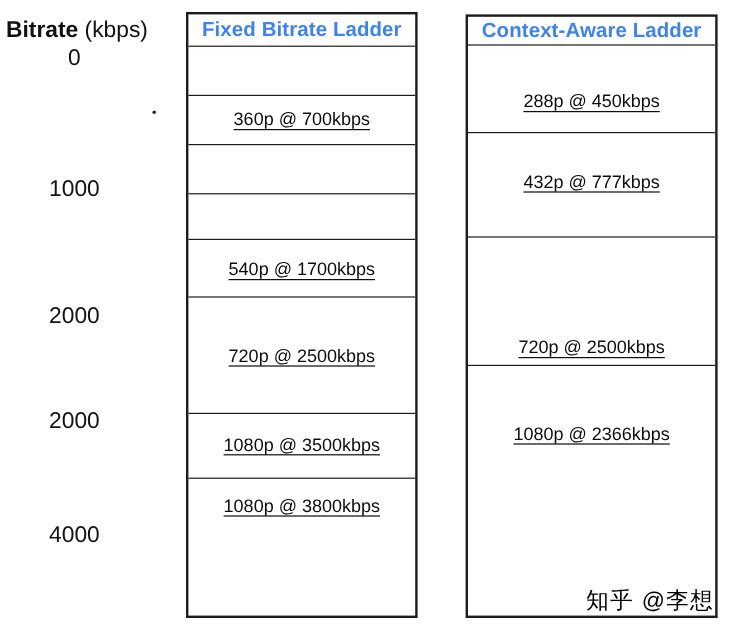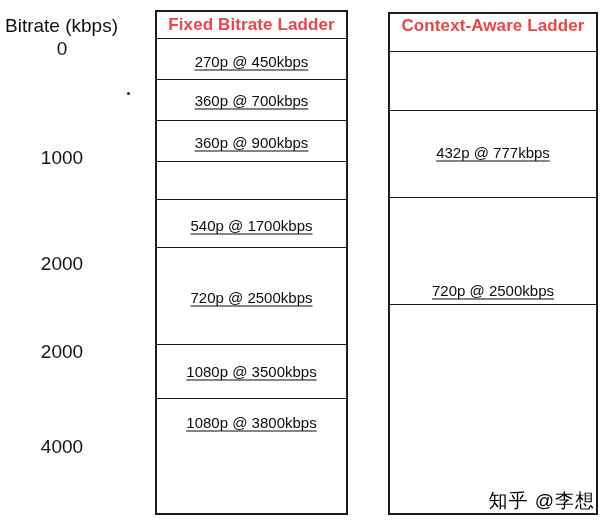--- a/index.html
+++ b/index.html
@@ -3,40 +3,40 @@
 <meta charset="utf-8">
 <style>
   html,body{margin:0;padding:0;}
   body{
     width:609px;height:526px;background:#ffffff;position:relative;overflow:hidden;
     font-family:"Liberation Sans","DejaVu Sans",sans-serif;color:#111;
   }
   .abs{position:absolute;}
   
   .axis-title{left:5px;top:15px;font-size:19px;letter-spacing:0;white-space:nowrap;}
-  .axis-title .b{font-weight:normal;}
+  .axis-title .b{font-weight:bold;}
   .tick{left:62px;transform:translate(-50%,-50%);font-size:19px;color:#141414;}
   .stray-dot{left:127px;top:92px;width:3px;height:3px;background:#2a2a2a;border-radius:50%;}
   
   .ladder{border:2px solid #1c1c1c;background:#fff;box-sizing:border-box;}
   .ladder .thead{
     position:absolute;left:0;top:0;width:100%;text-align:center;
     font-weight:bold;font-size:17px;border-bottom:1.5px solid #1c1c1c;box-sizing:border-box;
-    letter-spacing:.1px;color:#ef4444;
+    letter-spacing:.1px;color:#3b82f6;
   }
   .ladder .divider{position:absolute;left:0;width:100%;border-top:1.5px solid #1c1c1c;height:0;}
   .ladder .entry{
     position:absolute;left:0;width:100%;text-align:center;transform:translateY(-50%);
     font-size:15px;color:#0d0d0d;text-decoration:underline;text-underline-offset:3px;
     text-decoration-thickness:1px;white-space:nowrap;
   }
   #fixed-table{left:155px;top:10px;width:193px;height:505px;}
   #fixed-table .thead{height:27px;line-height:26px;}
   #context-table{left:388px;top:12px;width:210px;height:503px;}
-  #context-table .thead{height:38px;line-height:23px;}
+  #context-table .thead{height:24px;line-height:23px;}
   
   .watermark{
     right:14px;top:488px;font-size:19px;color:#000000;letter-spacing:1px;white-space:nowrap;
   }
 </style>
 </head>
 <body>
 
 <div class="abs axis-title"><span class="b">Bitrate</span><span> (kbps)</span></div>
 
@@ -52,33 +52,33 @@
   <div class="thead">Fixed Bitrate Ladder</div>
 
   <div class="divider" style="top:67px"></div>
   <div class="divider" style="top:108px"></div>
   <div class="divider" style="top:149px"></div>
   <div class="divider" style="top:187px"></div>
   <div class="divider" style="top:235px"></div>
   <div class="divider" style="top:332px"></div>
   <div class="divider" style="top:386px"></div>
 
-  <div class="entry" style="top:49px">270p @ 450kbps</div>
   <div class="entry" style="top:88px">360p @ 700kbps</div>
-  <div class="entry" style="top:130px">360p @ 900kbps</div>
   <div class="entry" style="top:213px">540p @ 1700kbps</div>
   <div class="entry" style="top:285px">720p @ 2500kbps</div>
   <div class="entry" style="top:359px">1080p @ 3500kbps</div>
   <div class="entry" style="top:410px">1080p @ 3800kbps</div>
 </div>
 
 <div id="context-table" class="abs ladder">
   <div class="thead">Context-Aware Ladder</div>
 
   <div class="divider" style="top:96px"></div>
   <div class="divider" style="top:183px"></div>
   <div class="divider" style="top:290px"></div>
 
+  <div class="entry" style="top:71px">288p @ 450kbps</div>
   <div class="entry" style="top:138px">432p @ 777kbps</div>
   <div class="entry" style="top:276px">720p @ 2500kbps</div>
+  <div class="entry" style="top:348px">1080p @ 2366kbps</div>
 </div>
 
 <div class="abs watermark">知乎 @李想</div>
 
 </body></html>

